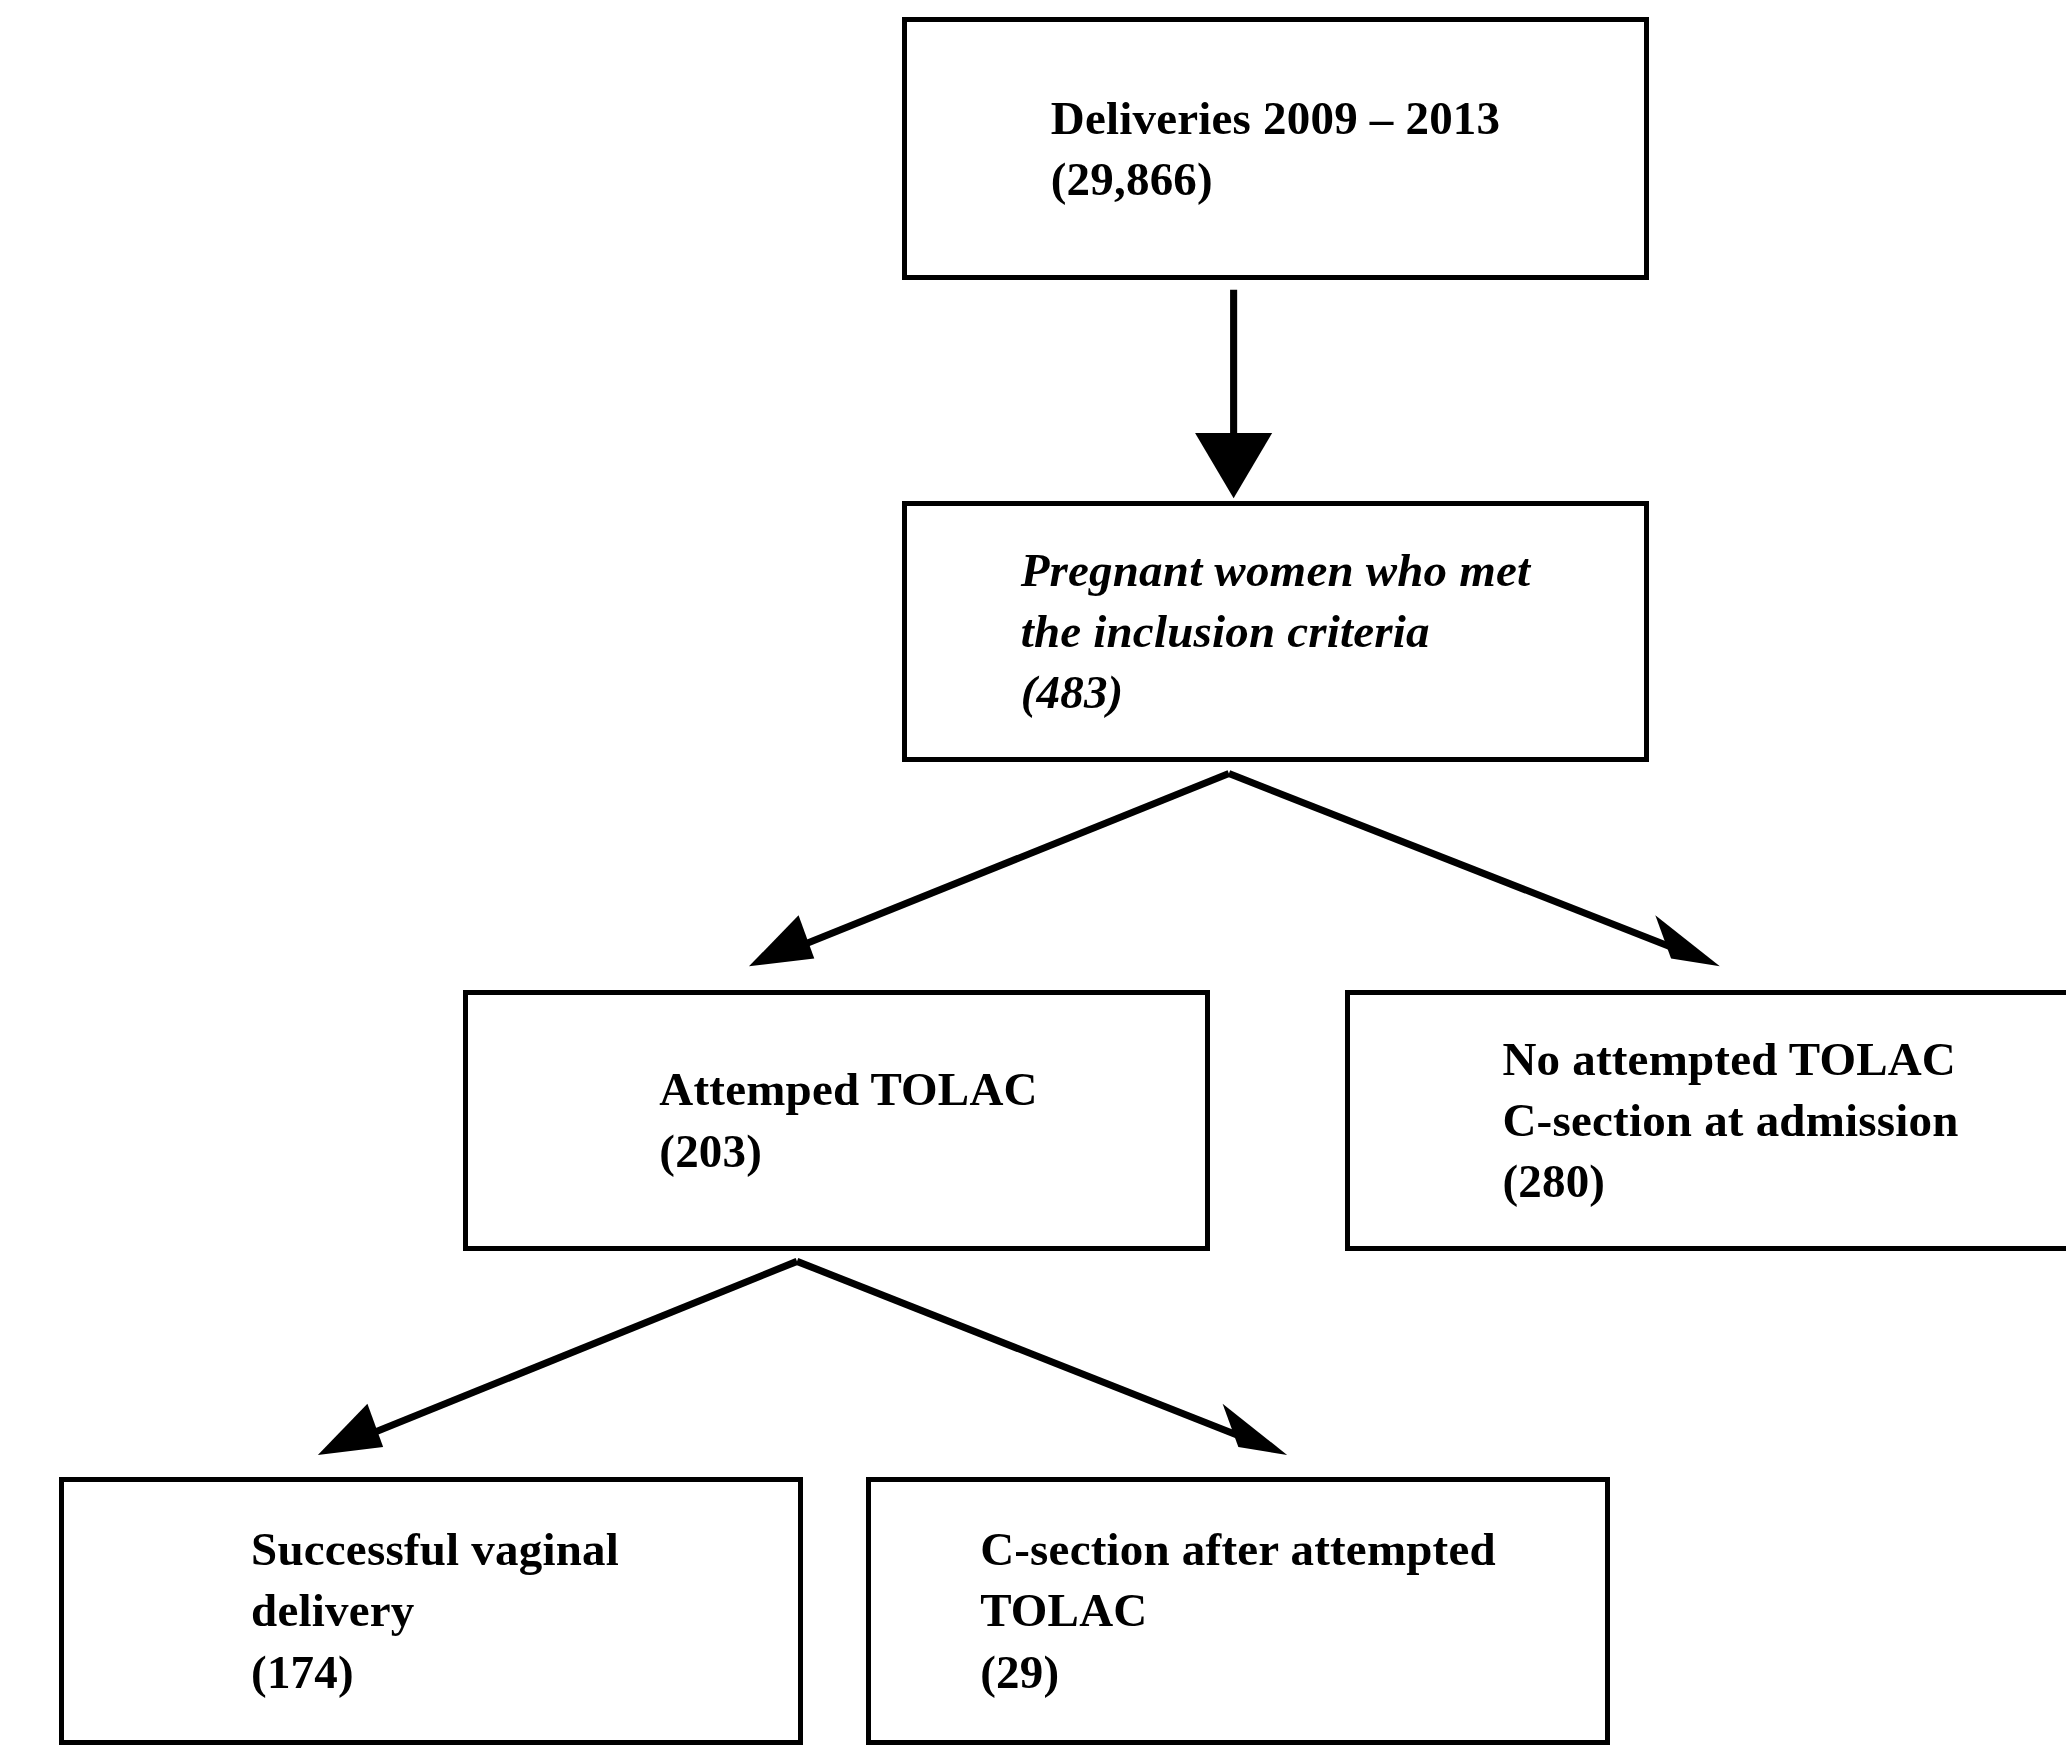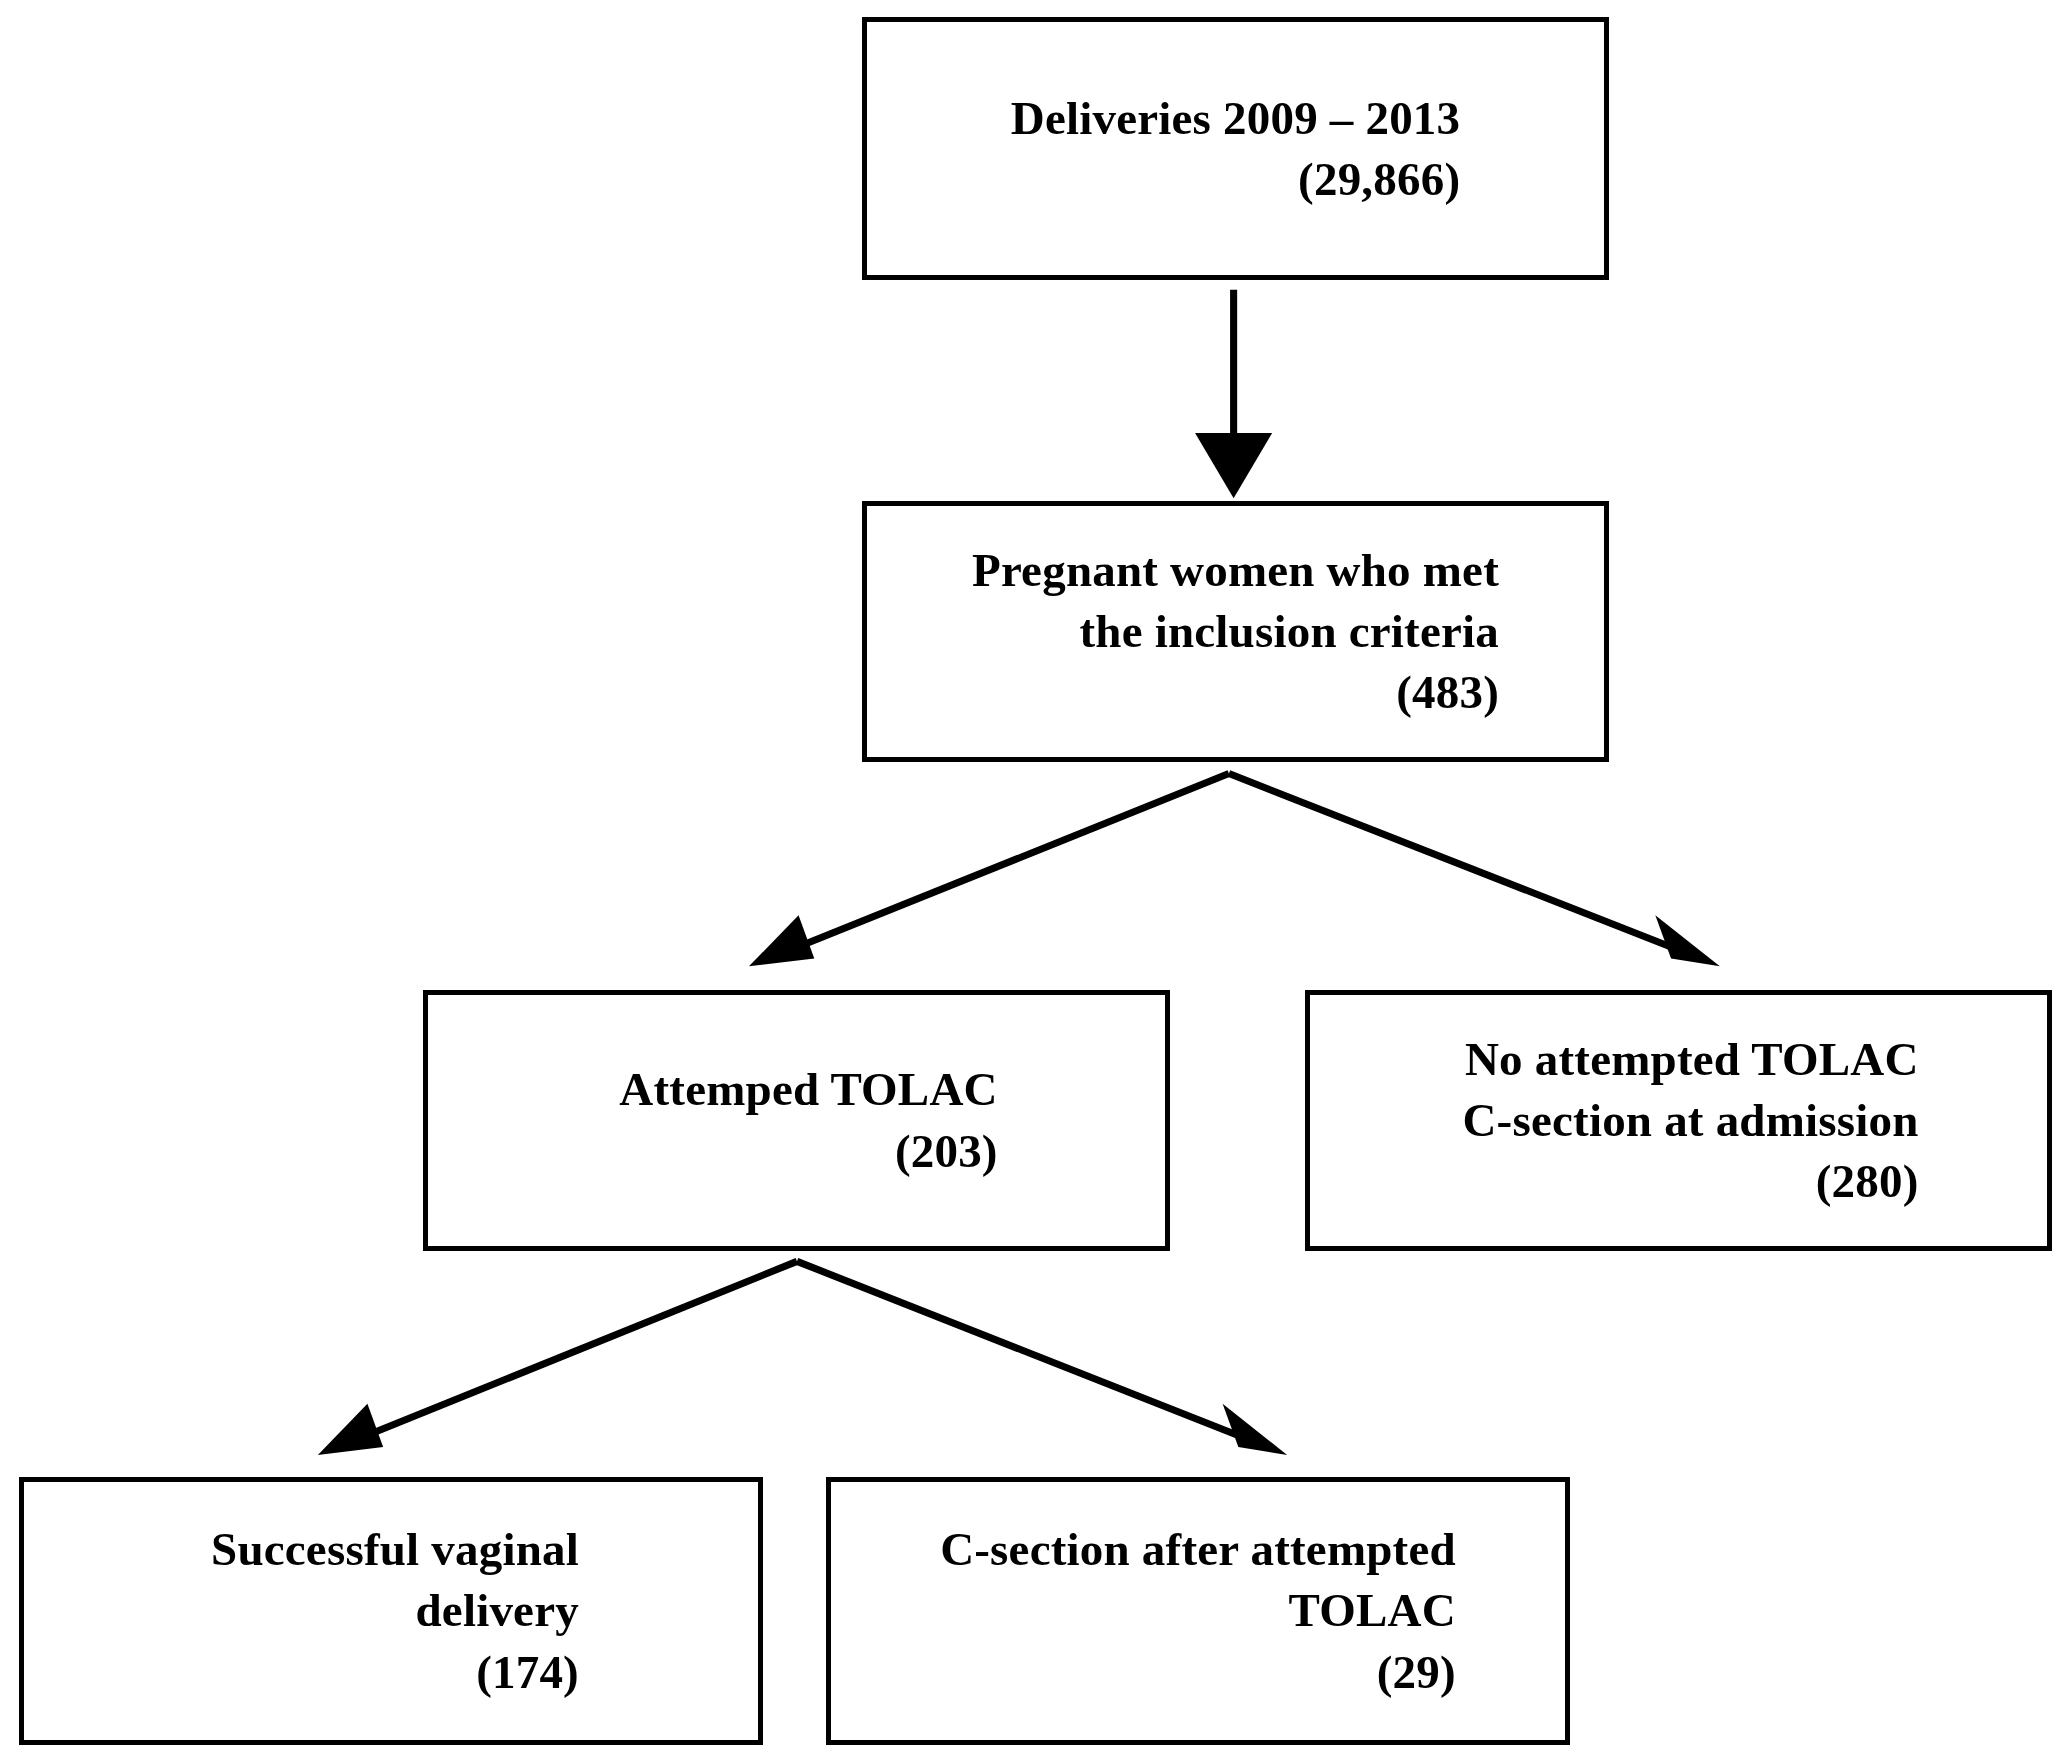--- a/index.html
+++ b/index.html
@@ -16,33 +16,34 @@
     font-family: "Liberation Serif", "DejaVu Serif", serif;
   }
   .node {
     position: absolute;
     box-sizing: border-box;
     border: 5.5px solid #000000;
     background: #ffffff;
     display: flex;
     align-items: center;
     justify-content: center;
-    text-align: right;
+    text-align: left;
     z-index: 2;
+    margin-left: 40px;
   }
   .node-text {
     font-weight: bold;
     color: #000000;
     line-height: 1.30;
     letter-spacing: 0.2px;
     white-space: pre-line;
   }
   
   #node-deliveries      { left: 862px; top: 17.3px;   width: 747px;  height: 263px; }
-  #node-inclusion       { left: 862px; top: 501px;  width: 747px;  height: 261px; }
+  #node-inclusion       { left: 862px; top: 501px;  width: 747px;  height: 261px; font-style: italic; }
   #node-attempted-tolac { left: 423px;  top: 990px; width: 747px;  height: 261px; padding-left: 24px; }
   #node-no-tolac        { left: 1305px; top: 990px; width: 747px;  height: 261px; padding-left: 24px; }
   #node-vaginal         { left: 19px;   top: 1477px; width: 744px;  height: 268px; padding-left: 8px; }
   #node-csection-after  { left: 826px; top: 1477px; width: 744px;  height: 268px; }
 
   #node-deliveries .node-text      { font-size: 47px; }
   #node-inclusion .node-text       { font-size: 47px; }
   #node-attempted-tolac .node-text { font-size: 47px; }
   #node-no-tolac .node-text        { font-size: 47px; }
   #node-vaginal .node-text         { font-size: 47px; }

